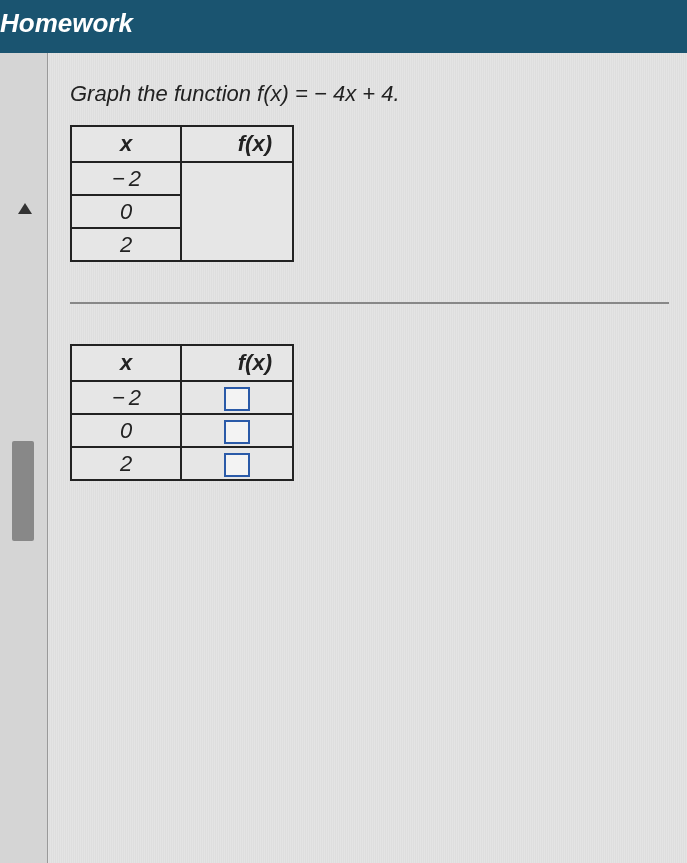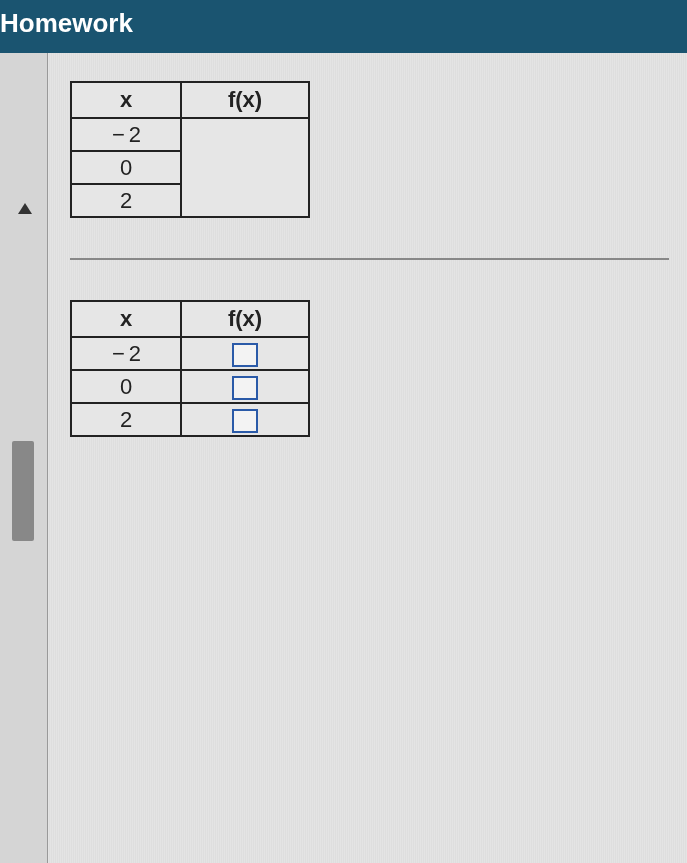--- a/index.html
+++ b/index.html
@@ -1,18 +1,19 @@
 <!DOCTYPE html>
 <html><head>
   <meta charset="utf-8">
   <style>
     * {
       margin: 0;
       padding: 0;
       box-sizing: border-box;
+      font-style: italic;
     }
     body {
       font-family: Arial, sans-serif;
       background: #d8d8d8;
       width: 687px;
       height: 863px;
       overflow: hidden;
     }
     .header {
       background: #1a5470;
@@ -75,21 +76,22 @@
       font-weight: normal;
     }
     table.ftable th {
       font-weight: bold;
       padding: 4px 20px;
     }
     table.ftable .xcol {
       width: 110px;
     }
     table.ftable .fcol {
-      width: 128px;
+      width: 112px;
+      text-align: right;
     }
     table.ftable td {
       padding: 1px 8px;
       height: 33px;
     }
     .stacked td {
       border-top: none;
       border-bottom: none;
     }
     .stacked tr:first-child td {
@@ -122,20 +124,21 @@
   <span>Homework</span>
 </div>
 
 <div class="layout">
   <div class="left-rail">
     <div class="scroll-up"></div>
     <div class="divider-left"></div>
   </div>
   <div class="content">
 
+    <div class="prompt">Graph the function f(x) = − 4x + 4.</div>
 
     <table class="ftable">
       <thead>
         <tr>
           <th class="xcol">x</th>
           <th class="fcol">f(x)</th>
         </tr>
       </thead>
       <tbody class="stacked">
         <tr>

